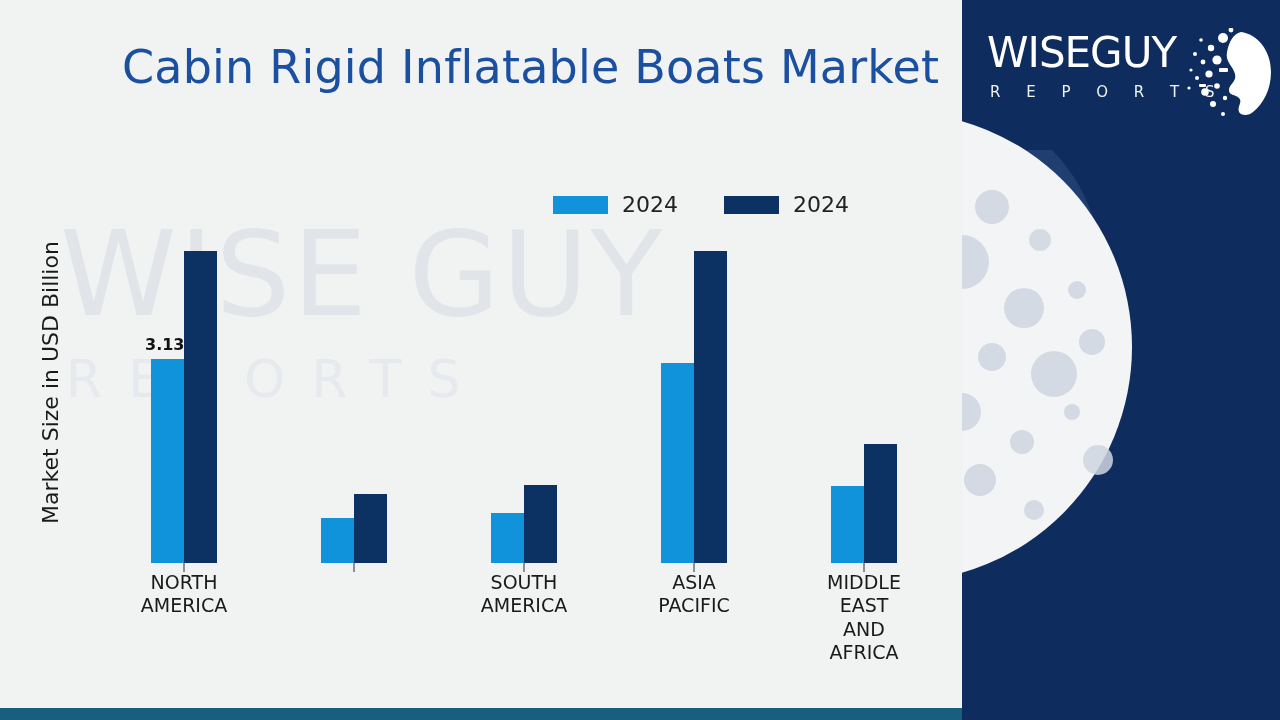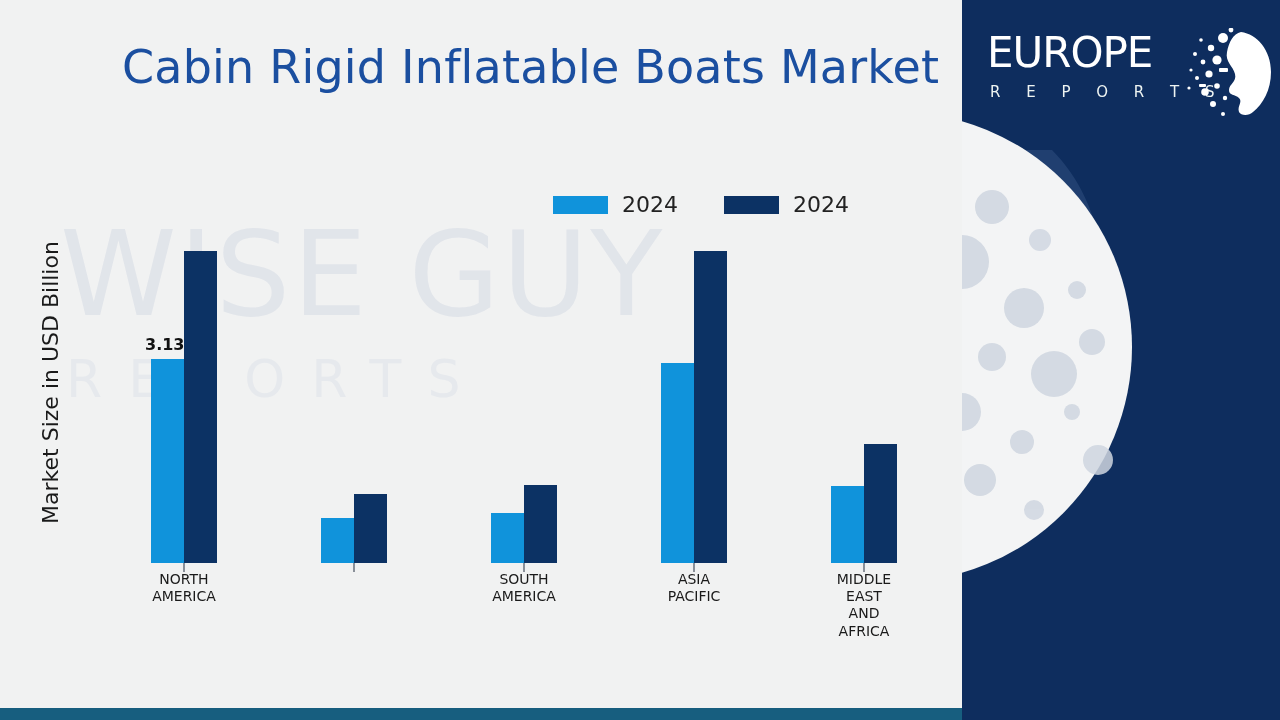--- a/index.html
+++ b/index.html
@@ -82,21 +82,21 @@
   .tick {
     position:absolute; left:50%; bottom:-9px; width:2px; height:9px;
     background:#8a9099; transform:translateX(-50%);
   }
   .value-label {
     position:absolute; left:-6px; top:-24px;
     font-size:16px; font-weight:bold; color:#111; white-space:nowrap;
   }
   .cat-label {
     position:absolute; top:341px; width:170px;
-    text-align:center; font-size:14px; color:#1a1a1a;
+    text-align:center; font-size:19px; color:#1a1a1a;
     line-height:1.23; white-space:pre-line;
   }
 
   
   #right-panel {
     position:absolute; left:962px; top:0; width:318px; height:720px;
     background:#0e2d5e; overflow:hidden;
   }
   #right-circle {
     position:absolute; left:-300px; top:112px;
@@ -219,21 +219,21 @@
         <circle cx="318" cy="368" r="16"></circle>
           <circle cx="372" cy="398" r="10"></circle>
         <circle cx="270" cy="205" r="10"></circle>
           <circle cx="268" cy="402" r="13"></circle>
         <circle cx="430" cy="230" r="13"></circle>
           <circle cx="436" cy="348" r="15"></circle>
       </g>
     </svg>
 
     <div id="logo">
-      <div id="logo-wordmark">EUROPE</div>
+      <div id="logo-wordmark">WISEGUY</div>
       <div id="logo-sub">R E P O R T S</div>
       <svg id="logo-head" viewBox="0 0 92 92">
         <path d="M58,4 C74,6 88,22 88,44 C88,62 80,76 70,84 C66,88 58,88 56,84
                  C54,78 60,74 56,70 C52,66 46,68 46,62 C46,56 54,54 52,46
                  C50,38 42,34 44,24 C46,14 50,6 58,4 Z" fill="#ffffff"></path>
         <g fill="#ffffff">
           <circle cx="40" cy="10" r="5"></circle>
             <circle cx="28" cy="20" r="3.2"></circle>
           <circle cx="34" cy="32" r="4.6"></circle>
             <circle cx="20" cy="34" r="2.4"></circle>

